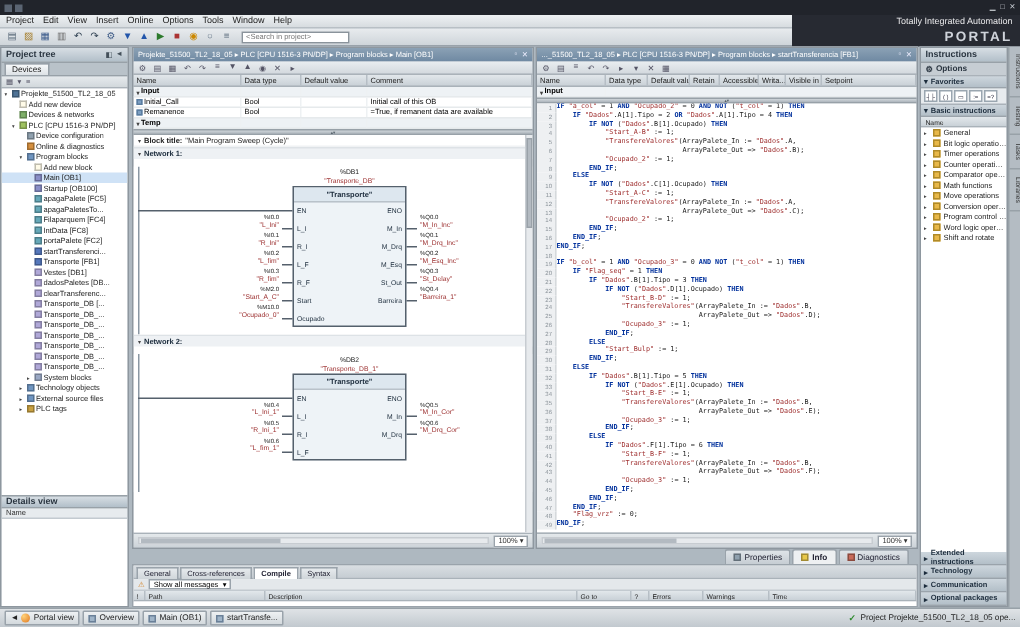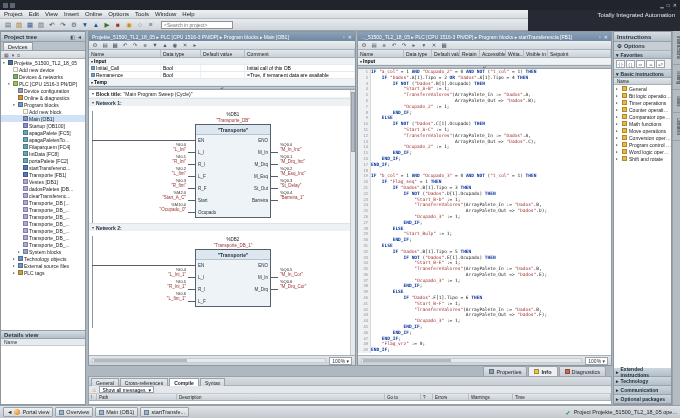--- a/index.html
+++ b/index.html
@@ -206,20 +206,21 @@
         <span class="tb-btn" style="color: rgb(170, 51, 51);">■</span>
         <span class="tb-btn" style="color: rgb(204, 136, 0);">◉</span>
         <span class="tb-btn" style="color: rgb(102, 119, 136);">○</span>
         <span class="tb-btn" style="color: rgb(85, 102, 119);">≡</span>
       </span>
     <input class="search-box" placeholder="&lt;Search in project&gt;" style="">
   </div>
 
   <div class="brand">
     <div class="brand-l1">Totally Integrated Automation</div>
+    <div class="brand-l2">PORTAL</div>
   </div>
 
   <div class="panel p-tree">
     <div class="p-head">
       <span>Project tree</span>
       <span class="p-head-btns">
         <span>◧</span>
         <span>◄</span>
       </span>
     </div>

